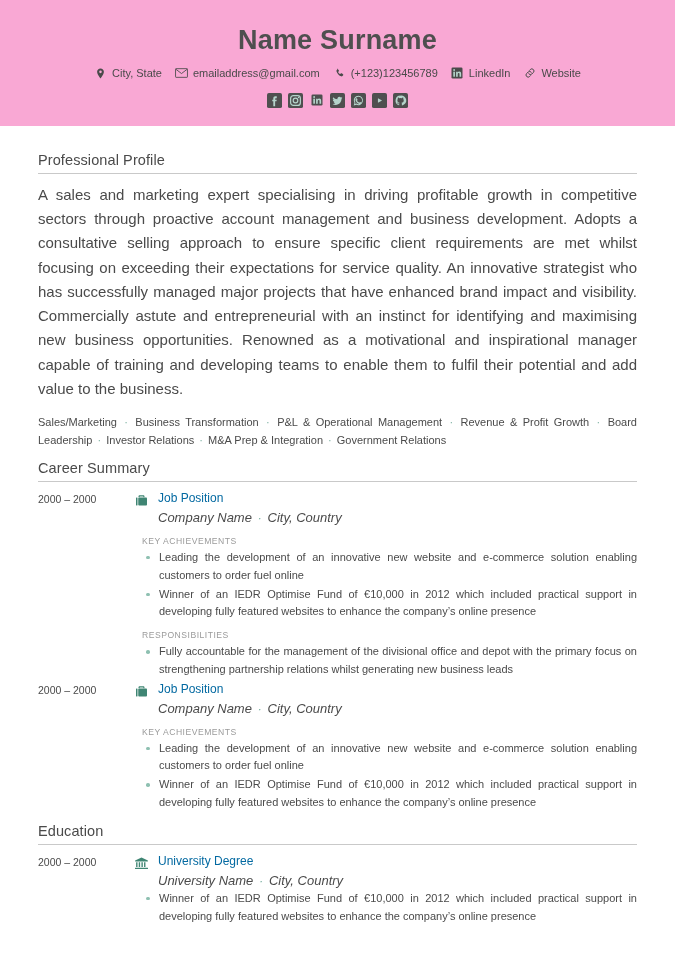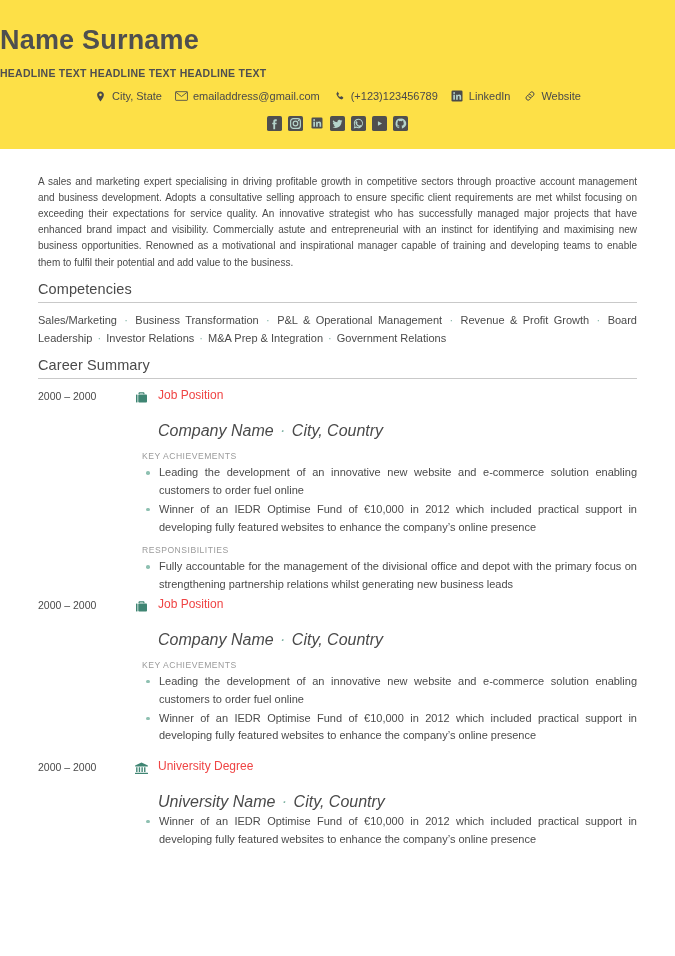--- a/index.html
+++ b/index.html
@@ -10,23 +10,23 @@
   body {
     width: 675px;
     height: 956px;
     font-family: "Liberation Sans", sans-serif;
     color: #4a4a4a;
     overflow: hidden;
   }
 
   
   .header {
-    background: #fde047;
+    background: #f9a8d4;
     padding: 26px 0 18px 0;
-    text-align: left;
+    text-align: center;
   }
   .full-name {
     font-size: 27px;
     font-weight: bold;
     color: #4f4f4f;
     letter-spacing: 0.2px;
     line-height: 1.1;
     margin: 0 0 11px 0;
   }
   .headline {
@@ -89,21 +89,21 @@
     color: #4a4a4a;
     font-weight: normal;
     padding-bottom: 5px;
     margin: 10px 0 0 0;
     border-bottom: 1px solid #c9c9c9;
     letter-spacing: 0.1px;
   }
   .section-body { padding-top: 9px; }
 
   .paragraph {
-    font-size: 10px;
+    font-size: 15px;
     line-height: 1.62;
     text-align: justify;
     color: #4a4a4a;
     margin: 0;
   }
   .competency-line {
     font-size: 11px;
     line-height: 1.62;
     text-align: justify;
     color: #4a4a4a;
@@ -137,28 +137,28 @@
     flex: 0 0 15px;
     color: #3f8573;
     display: inline-flex;
     align-items: center;
     justify-content: center;
     margin-top: 2px;
   }
   .entry-ico svg { display: block; }
   .entry-title {
     font-size: 12px;
-    color: #ef4444;
+    color: #0369a1;
     line-height: 1.25;
   }
   .entry-sub {
-    font-size: 16px;
+    font-size: 13px;
     font-style: italic;
     color: #4a4a4a;
-    margin-top: 16px;
+    margin-top: 2px;
     padding-left: 24px;
     line-height: 1.3;
   }
   .sub-label {
     font-size: 8.6px;
     letter-spacing: 0.5px;
     color: #9a9a9a;
     margin-top: 9px;
     margin-bottom: 3px;
     padding-left: 0px;
@@ -188,21 +188,20 @@
     border-radius: 50%;
     background: #8ec0b1;
   }
   .entry-details { padding-left: 0px; margin-left: 8px; }
 </style>
 </head>
 <body>
 
 <div class="header">
   <div class="full-name">Name Surname</div>
-  <div class="headline">HEADLINE TEXT HEADLINE TEXT HEADLINE TEXT</div>
   <div class="contact-row" id="contact-row">
       <span class="contact-item">
         <span class="ci-ico">
           <svg viewBox="0 0 24 24" width="11" height="11" fill="currentColor">
             <path d="M12 1C7.9 1 4.6 4.3 4.6 8.4 4.6 14 12 23 12 23s7.4-9 7.4-14.6C19.4 4.3 16.1 1 12 1zm0 10.2a2.8 2.8 0 110-5.6 2.8 2.8 0 010 5.6z"></path>
           </svg>
         </span>
         <span>City, State</span>
       </span>
       <span class="contact-item">
@@ -290,27 +289,27 @@
           <rect x="0" y="0" width="24" height="24" rx="3"></rect>
           <path d="M12 4.2a7.9 7.9 0 00-2.5 15.4c.4.1.5-.2.5-.4v-1.4c-2.2.5-2.7-1-2.7-1-.4-.9-.9-1.2-.9-1.2-.7-.5.1-.5.1-.5.8.1 1.2.8 1.2.8.7 1.2 1.9.9 2.4.7.1-.5.3-.9.5-1.1-1.8-.2-3.6-.9-3.6-3.9 0-.9.3-1.6.8-2.1-.1-.2-.4-1 .1-2.1 0 0 .7-.2 2.2.8a7.5 7.5 0 014 0c1.5-1 2.2-.8 2.2-.8.5 1.1.2 1.9.1 2.1.5.5.8 1.2.8 2.1 0 3-1.8 3.7-3.6 3.9.3.3.6.8.6 1.6v2.3c0 .2.1.5.5.4A7.9 7.9 0 0012 4.2z" fill="#b5d4cb"></path>
         </svg>
       </span>
     </div>
 </div>
 
 <div class="page-body">
 
   <div class="section">
+    <div class="section-title">Professional Profile</div>
     <div class="section-body">
       <p class="paragraph">A sales and marketing expert specialising in driving profitable growth in competitive sectors through proactive account management and business development. Adopts a consultative selling approach to ensure specific client requirements are met whilst focusing on exceeding their expectations for service quality. An innovative strategist who has successfully managed major projects that have enhanced brand impact and visibility. Commercially astute and entrepreneurial with an instinct for identifying and maximising new business opportunities. Renowned as a motivational and inspirational manager capable of training and developing teams to enable them to fulfil their potential and add value to the business.</p>
     </div>
   </div>
 
   <div class="section">
-    <div class="section-title">Competencies</div>
     <div class="section-body">
       <p class="competency-line" id="competency-list"><span>Sales/Marketing</span><span class="sep-dot"> · </span><span>Business Transformation</span><span class="sep-dot"> · </span><span>P&amp;L &amp; Operational Management</span><span class="sep-dot"> · </span><span>Revenue &amp; Profit Growth</span><span class="sep-dot"> · </span><span>Board Leadership</span><span class="sep-dot"> · </span><span>Investor Relations</span><span class="sep-dot"> · </span><span>M&amp;A Prep &amp; Integration</span><span class="sep-dot"> · </span><span>Government Relations</span></p>
     </div>
   </div>
 
   <div class="section">
     <div class="section-title">Career Summary</div>
     <div class="section-body" id="career-entries">
         <div class="entry">
           <div class="entry-date">2000 – 2000</div>
@@ -359,20 +358,21 @@
                 <li>Leading the development of an innovative new website and e-commerce solution enabling customers to order fuel online</li>
                 <li>Winner of an IEDR Optimise Fund of €10,000 in 2012 which included practical support in developing fully featured websites to enhance the company’s online presence</li>
               </ul>
             </div>
           </div>
         </div>
       </div>
   </div>
 
   <div class="section">
+    <div class="section-title">Education</div>
     <div class="section-body" id="education-entries">
         <div class="entry">
           <div class="entry-date">2000 – 2000</div>
           <div class="entry-main">
             <div class="entry-head">
               <span class="entry-ico">
                 <svg viewBox="0 0 24 24" width="15" height="15" fill="currentColor">
                   <path d="M12 2.4L1.8 7.1v1.7h20.4V7.1z"></path>
                   <rect x="3.4" y="10" width="2.2" height="7.6"></rect>
                   <rect x="7.6" y="10" width="2.2" height="7.6"></rect>

